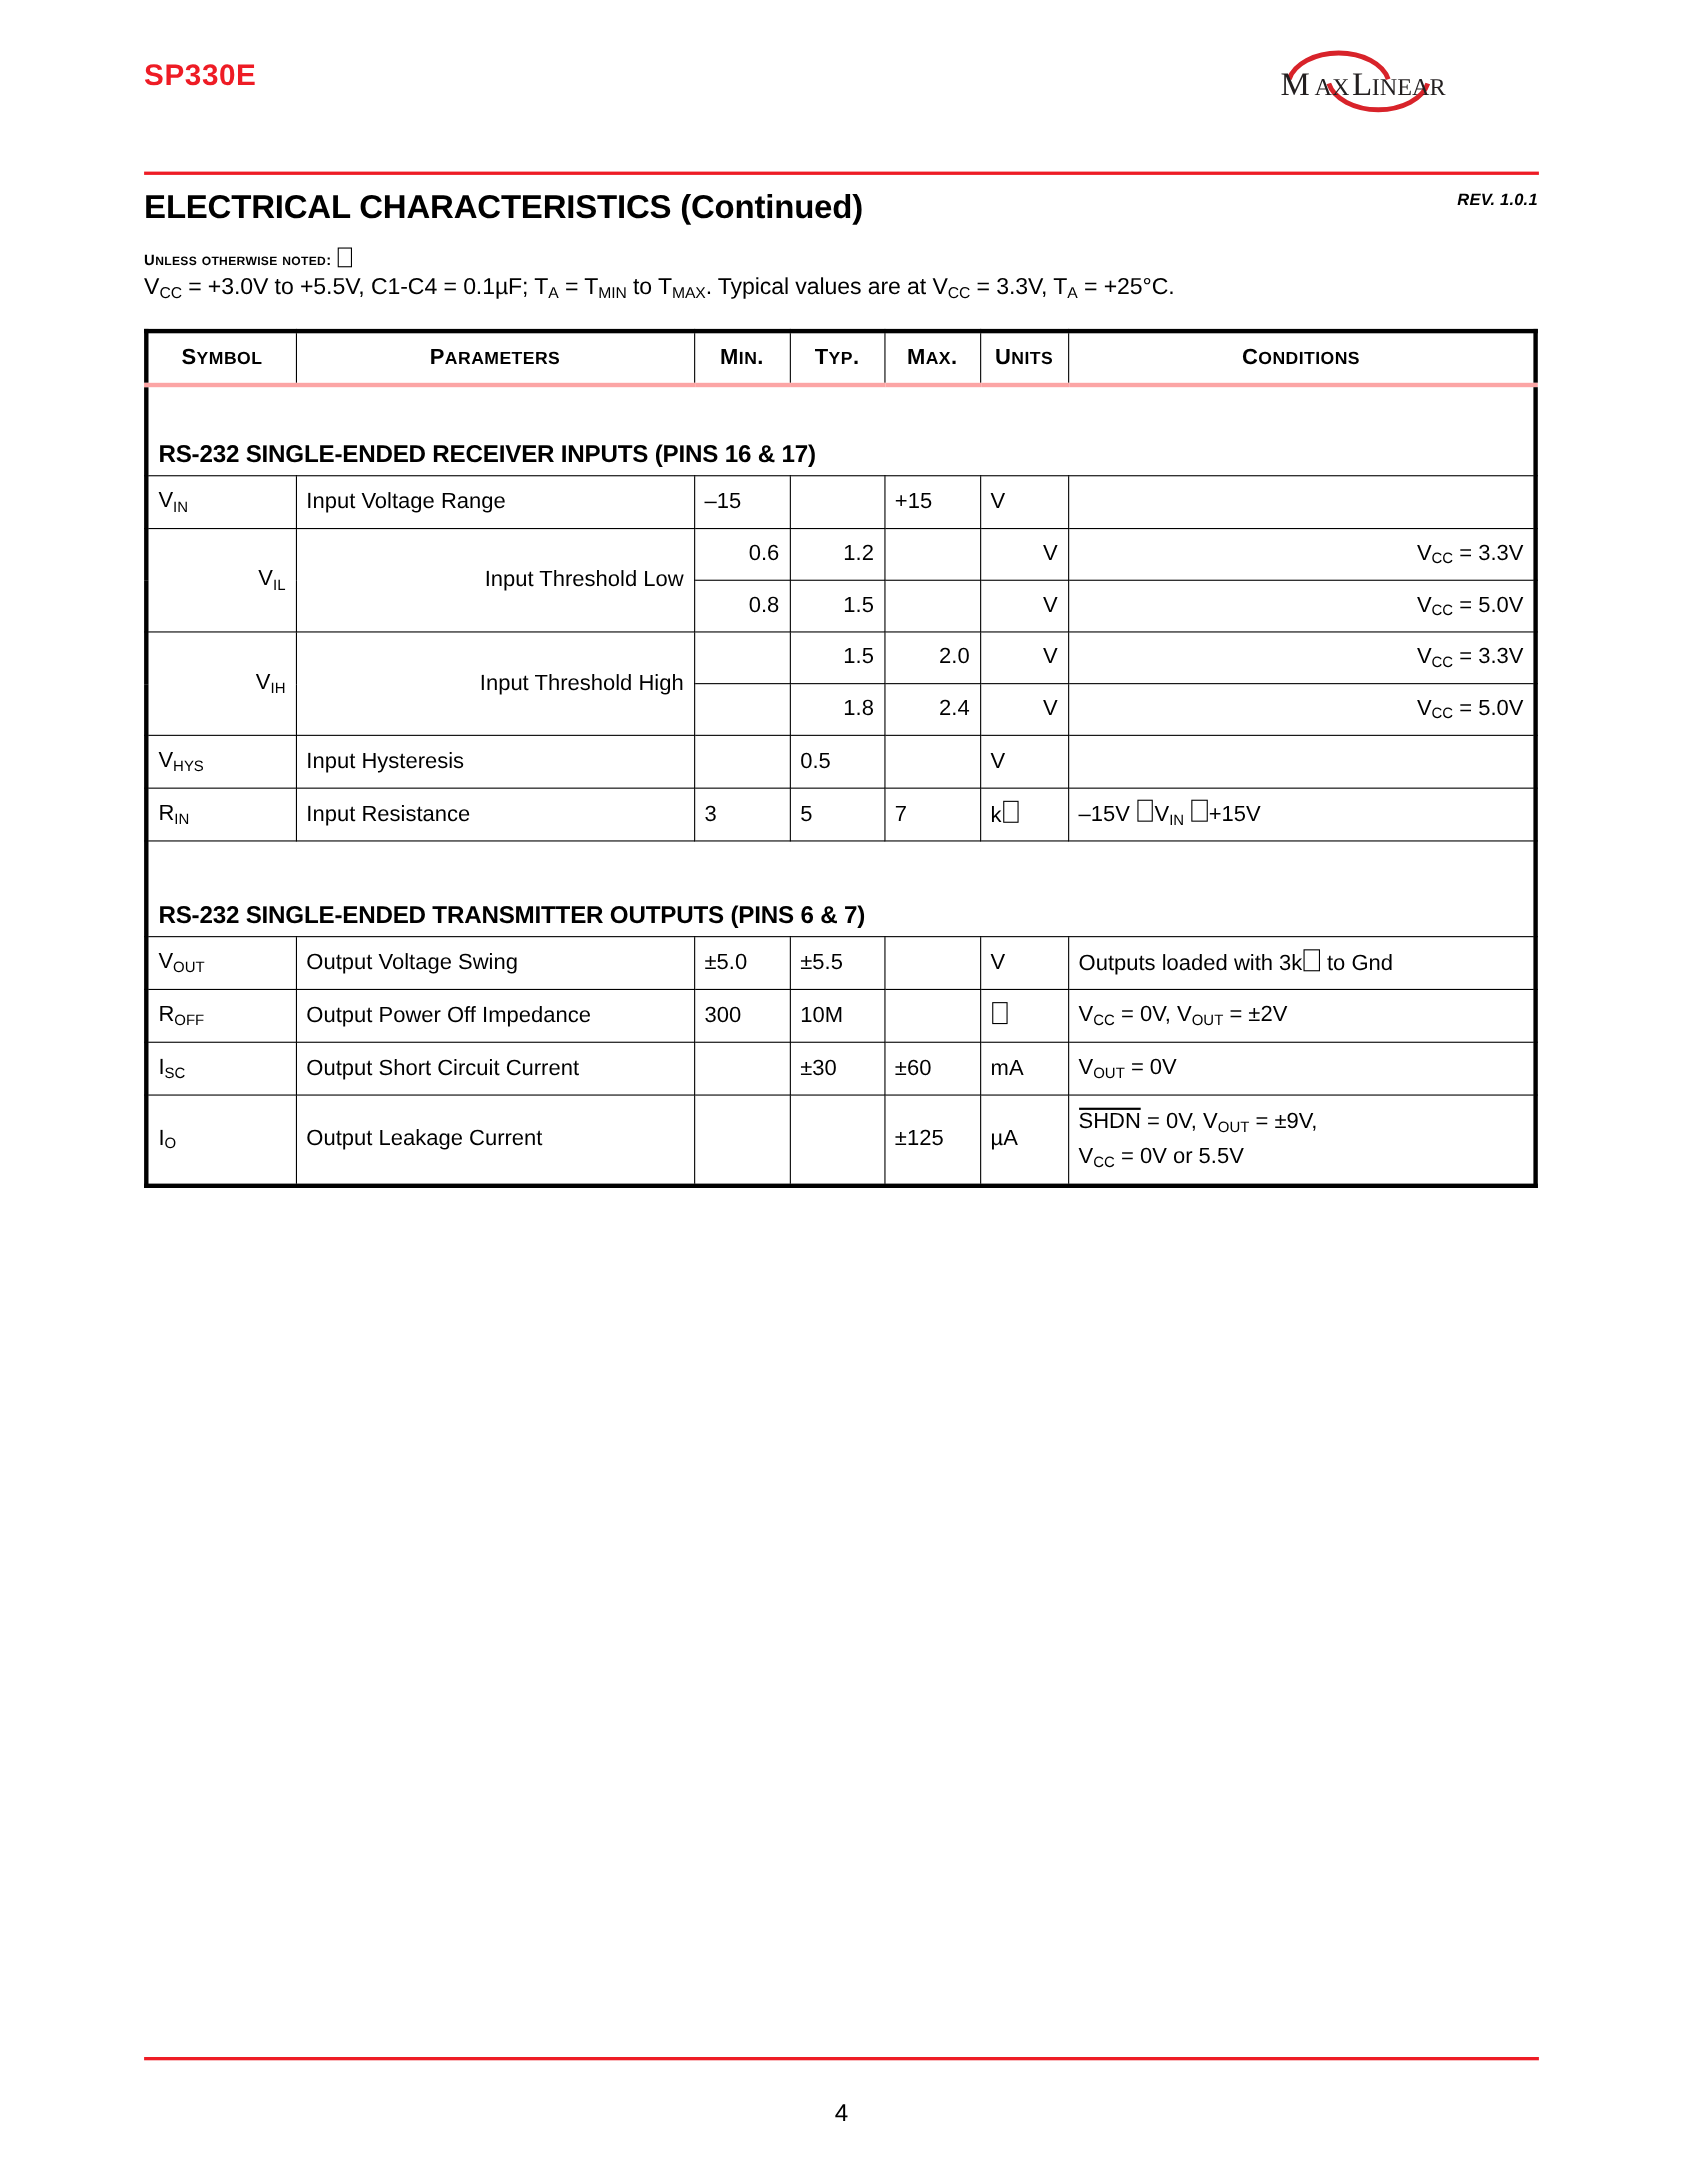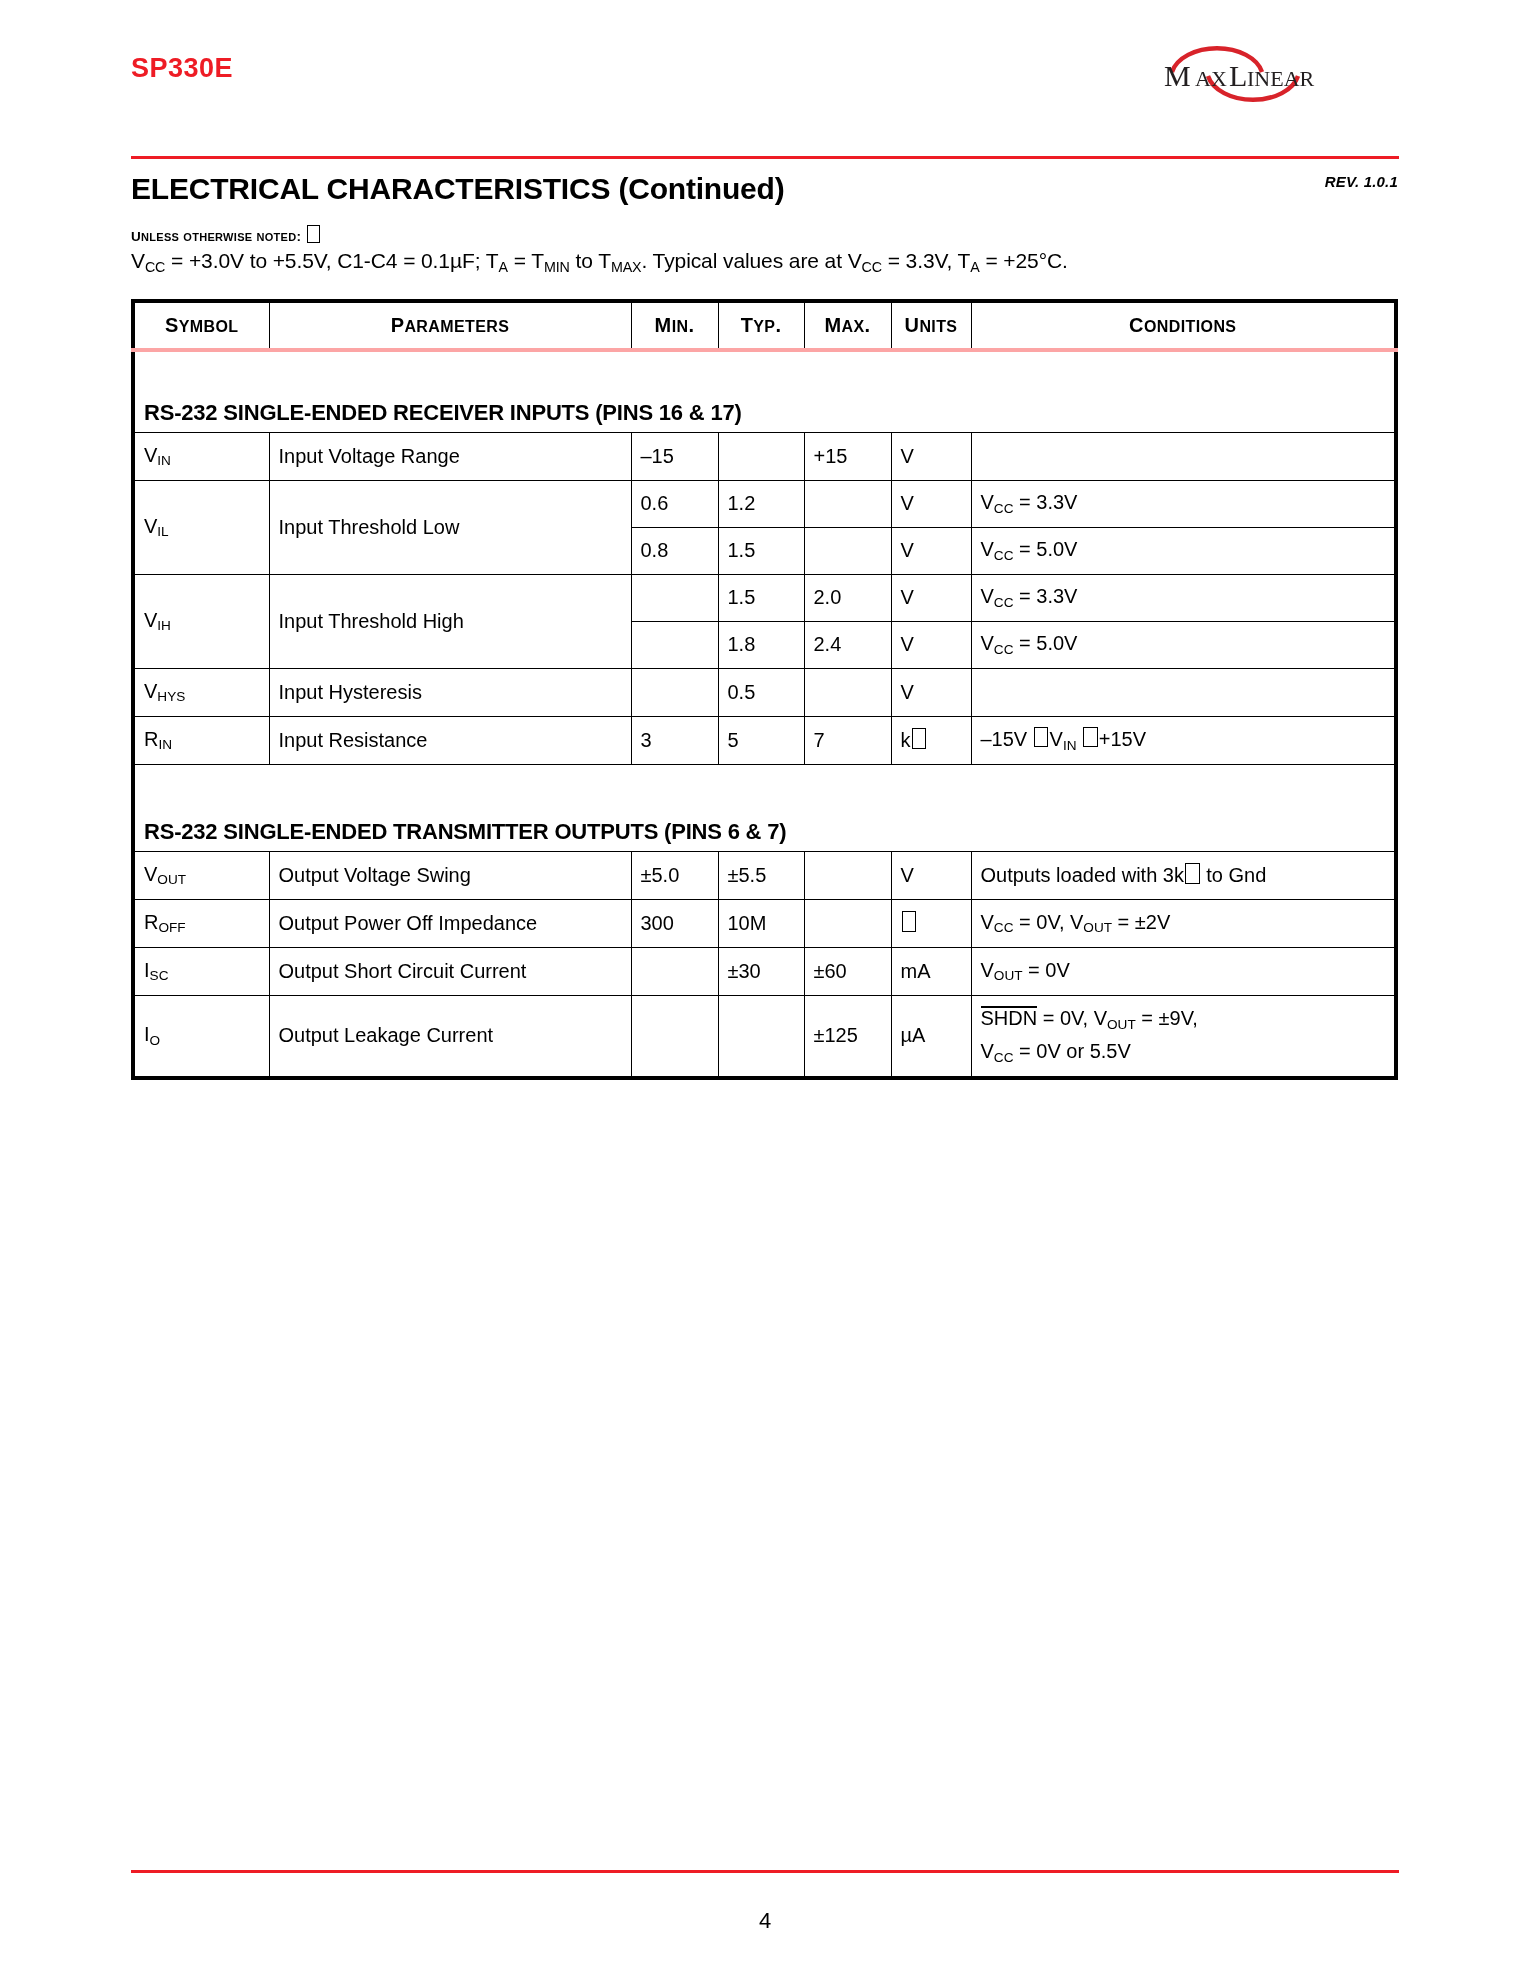--- a/index.html
+++ b/index.html
@@ -84,21 +84,21 @@
     border-left:none;border-right:none;border-top:none;
     border-bottom:1px solid #000;
     height:74px;font-size:22px;font-weight:bold;
     padding-left:9px;vertical-align:bottom;padding-bottom:6px;letter-spacing:-.2px;
     white-space:nowrap;
   }
   .sechdr .paren{letter-spacing:-3px;}
   .sechdr.second td{height:80px;}
 
   .r td{height:47px;}
-  .r2 td{height:46px;}
+  .r2 td{height:46px;text-align:right;}
   .xtall td{height:80px;}
   .con-cell{white-space:nowrap;overflow:visible;}
 
   
   .rule-bot{
     position:absolute;left:131px;top:1870px;width:1268px;height:3px;background:#ee1c25;
   }
   .pageno{
     position:absolute;left:0;top:1908px;width:1530px;text-align:center;
     font-size:22px;

